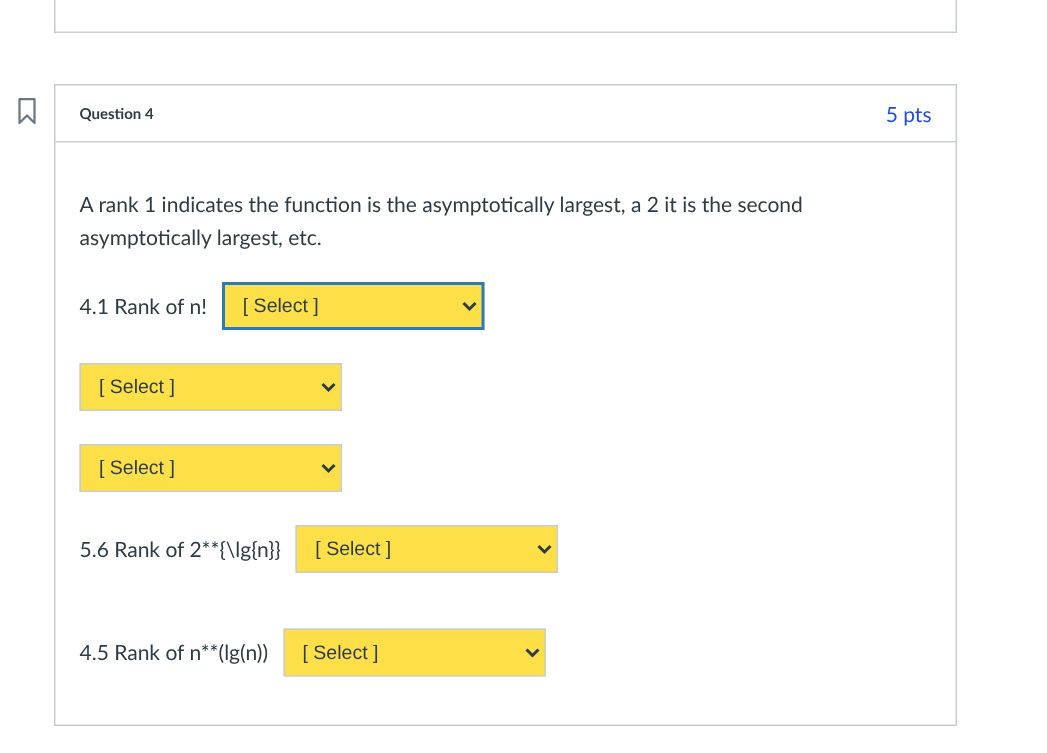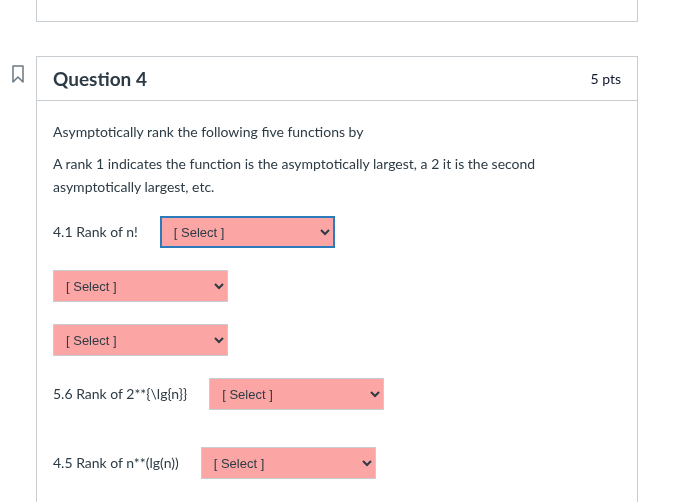--- a/index.html
+++ b/index.html
@@ -47,46 +47,46 @@
   }
   .qheader {
     display: flex;
     justify-content: space-between;
     align-items: center;
     padding: 10px 16px;
     border-bottom: 1px solid #c7cdd1;
   }
   .qtitle {
     font-weight: 700;
-    font-size: 19px;
+    font-size: 10px;
     color: #2d3b45;
   }
   .qpts {
     font-size: 14px;
-    color: #0f172a;
+    color: #1d4ed8;
   }
   .qbody {
     padding: 20px 16px 26px 16px;
     line-height: 1.6;
   }
   .prompt { margin-bottom: 6px; }
   .prompt2 { margin-top: 10px; margin-bottom: 18px; }
   .row {
     display: flex;
     align-items: center;
-    gap: 22px;
+    gap: 10px;
     margin-bottom: 22px;
   }
   .row-label {
     white-space: nowrap;
   }
   select {
     height: 32px;
     border: 1px solid #c7cdd1;
-    background: #fca5a5;
+    background: #fde047;
     padding: 4px 28px 4px 8px;
     font-size: 13px;
     color: #2d3b45;
     min-width: 175px;
   }
   select.focused {
     border: 2px solid #2b7abb;
     outline: none;
   }
 </style>
@@ -103,21 +103,20 @@
         <path d="M3 1 H13 V17 L8 12 L3 17 Z" fill="none" stroke="#6a7883" stroke-width="1.5" stroke-linejoin="round"></path>
       </svg>
     </div>
 
     <div class="qcard">
       <div class="qheader">
         <div class="qtitle">Question 4</div>
         <div class="qpts">5 pts</div>
       </div>
       <div class="qbody">
-        <div class="prompt">Asymptotically rank the following five functions by</div>
         <div class="prompt2">A rank 1 indicates the function is the  asymptotically largest,  a 2  it is the second asymptotically largest, etc.</div>
 
         <div class="row">
           <span class="row-label">4.1  Rank of  n!</span>
           <select class="focused">
             <option>[ Select ]</option>
           </select>
         </div>
 
         <div class="row">

